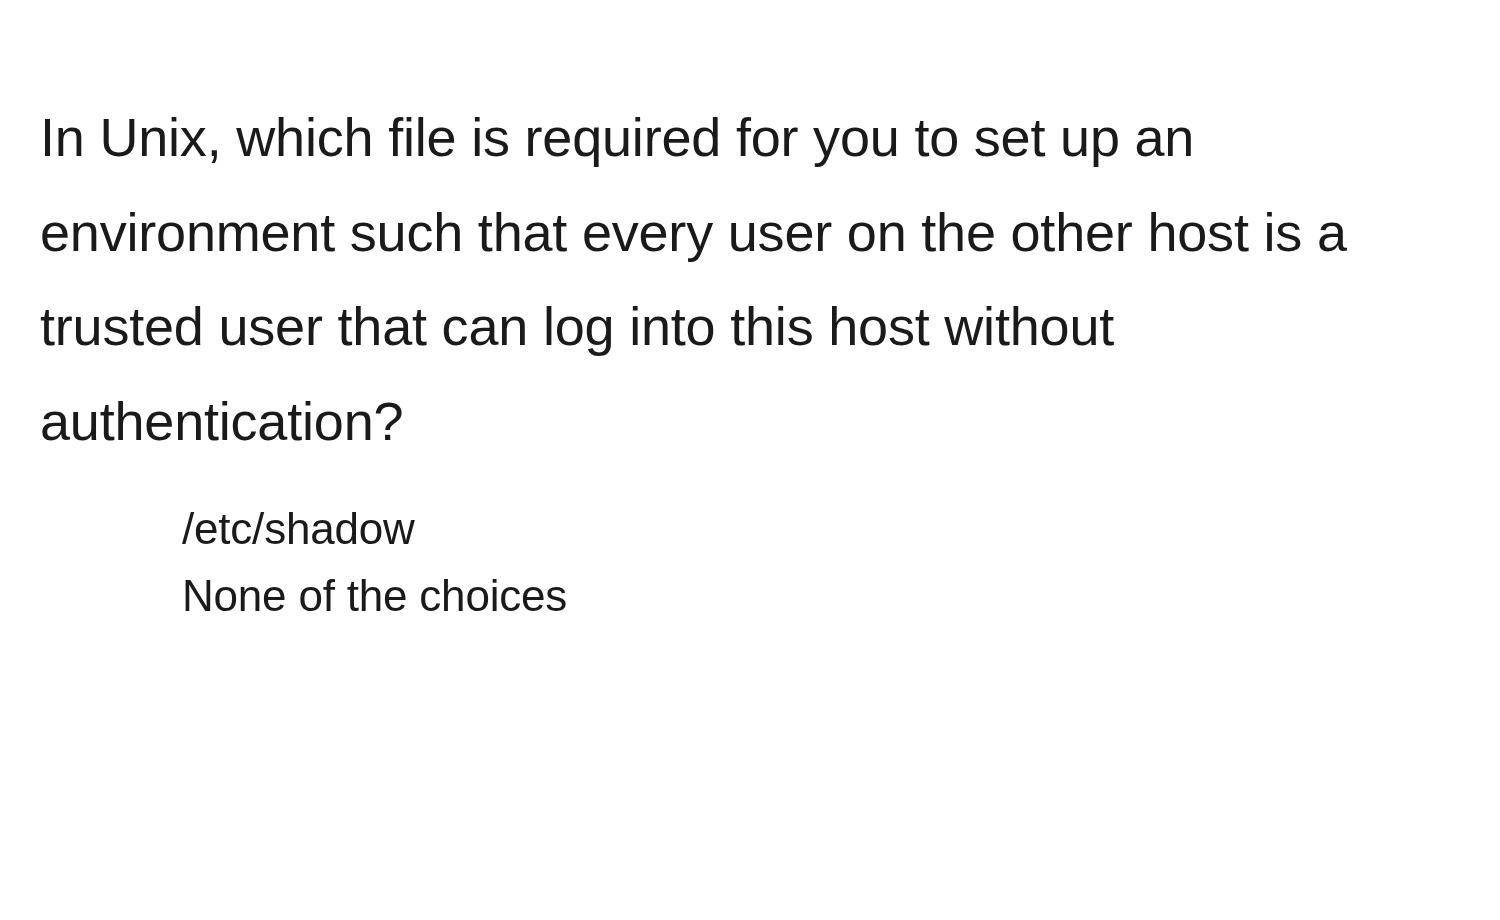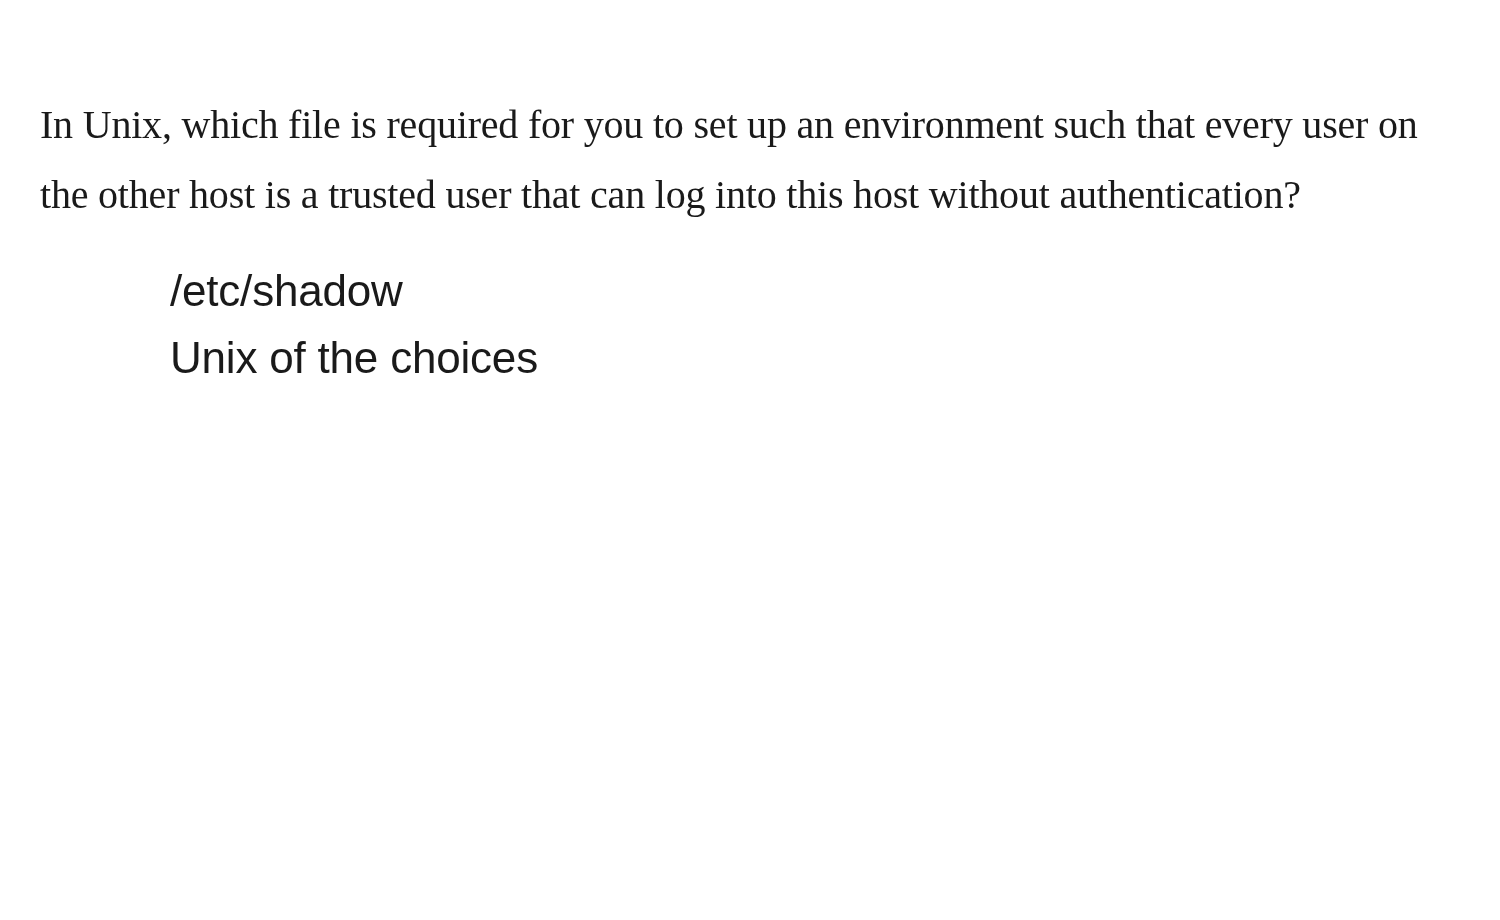--- a/index.html
+++ b/index.html
@@ -9,38 +9,38 @@
     }
     body {
       width: 1500px;
       height: 920px;
       background: #ffffff;
       font-family: -apple-system, BlinkMacSystemFont, "Segoe UI", Helvetica, Arial, sans-serif;
       color: #1a1a1a;
       padding: 90px 40px 40px 40px;
     }
     .question {
-      font-size: 40px;
+      font-size: 54px;
       line-height: 1.75;
       font-weight: 400;
       margin-bottom: 28px;
       letter-spacing: -0.2px;
-      font-family: Liberation Serif, serif;
     }
     .choices {
       padding-left: 130px;
     }
     .choice {
       font-size: 44px;
       line-height: 1.52;
       font-weight: 400;
       letter-spacing: -0.2px;
+      margin-left: 12px;
     }
   </style>
 </head>
 <body>
 
 <div class="question">In Unix, which file is required for you to set up an environment such that every user on the other host is a trusted user that can log into this host without authentication?</div>
 
 <div class="choices">
   <div class="choice">/etc/shadow</div>
-  <div class="choice">Unix of the choices</div>
+  <div class="choice">None of the choices</div>
 </div>
 
 </body></html>

